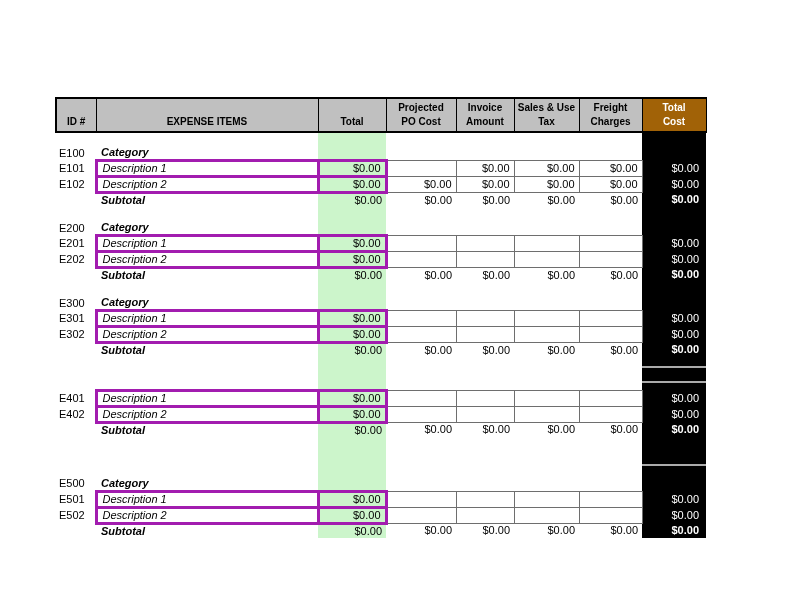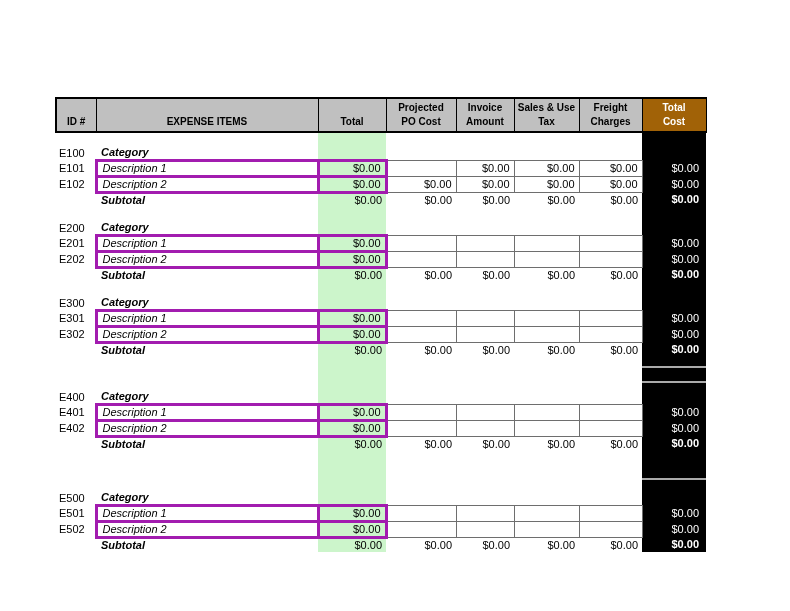--- a/index.html
+++ b/index.html
@@ -248,30 +248,20 @@
             <td class="col-budget"></td>
             <td class="col-po"></td>
             <td class="col-invoice"></td>
             <td class="col-tax"></td>
             <td class="col-freight"></td>
             <td class="col-total">
               <div class="hairline" style="top: 9px;"></div>
               <div class="hairline" style="top: 24px;"></div>
             </td>
           </tr>
-          <tr class="row-category">
-            <td class="col-id cell-id">E400</td>
-            <td class="col-item cell-item">Category</td>
-            <td class="col-budget"></td>
-            <td class="col-po"></td>
-            <td class="col-invoice"></td>
-            <td class="col-tax"></td>
-            <td class="col-freight"></td>
-            <td class="col-total"></td>
-          </tr>
           <tr class="row-desc">
             <td class="col-id cell-id">E401</td>
             <td class="col-item cell-item boxed-dark">Description 1</td>
             <td class="col-budget money boxed-dark">$0.00</td>
             <td class="col-po money boxed-mid"></td>
             <td class="col-invoice money boxed-mid"></td>
             <td class="col-tax money boxed-mid"></td>
             <td class="col-freight money boxed-mid"></td>
             <td class="col-total money">$0.00</td>
           </tr>

